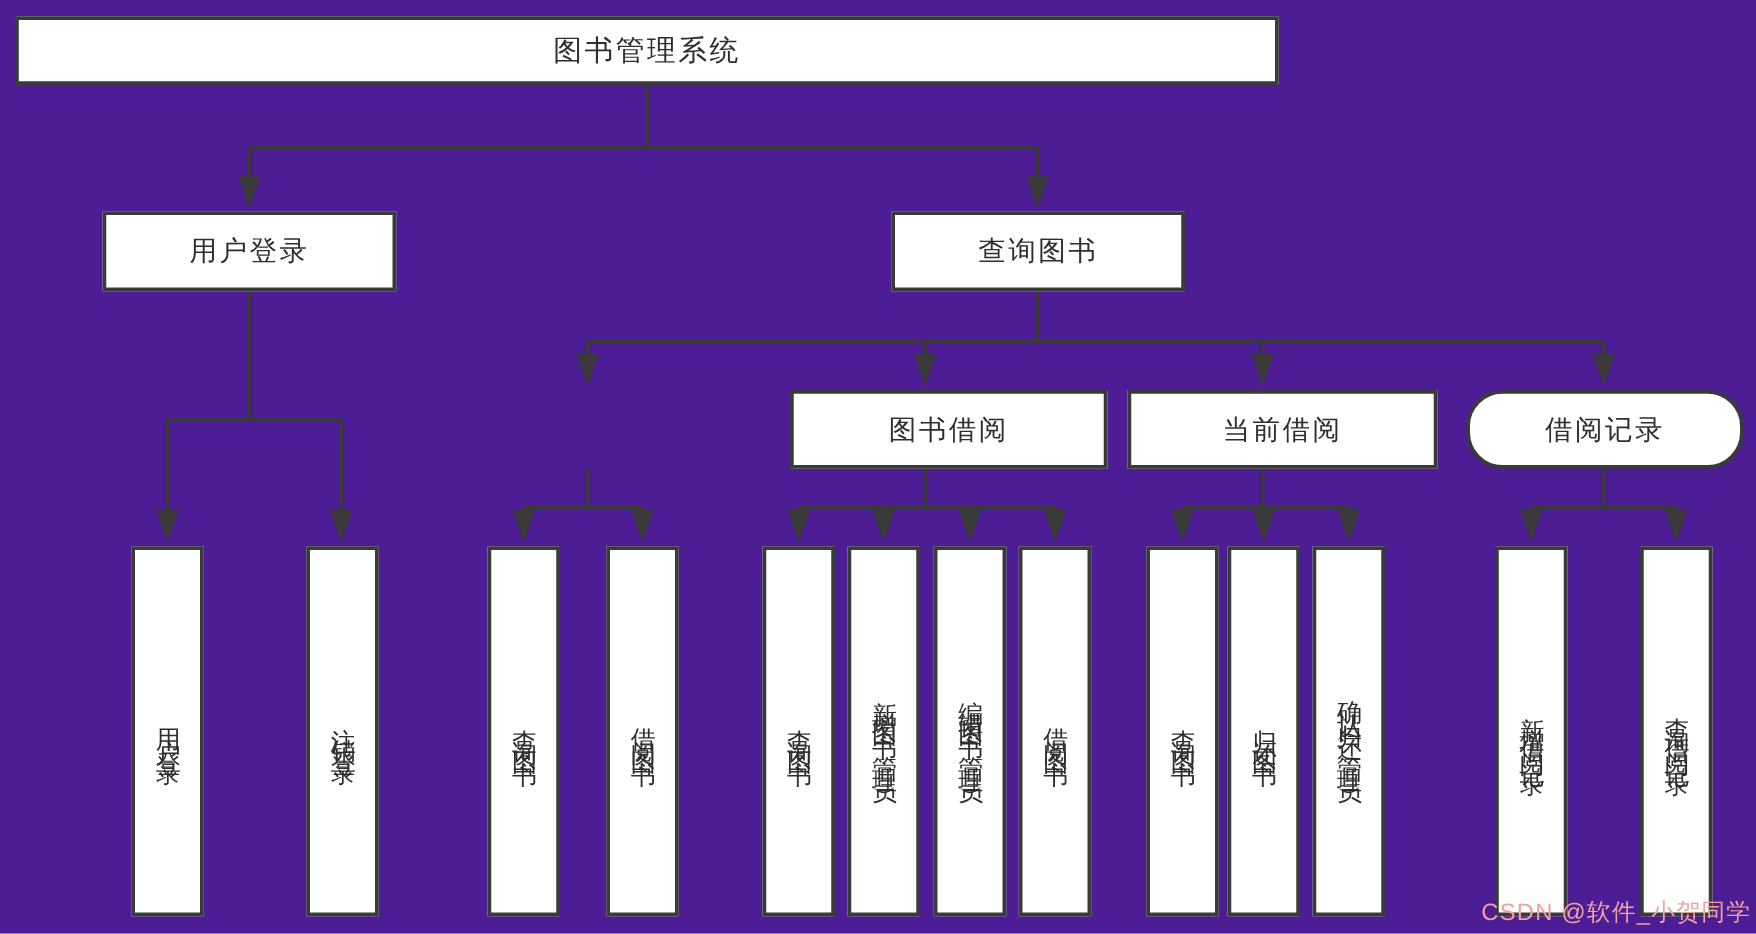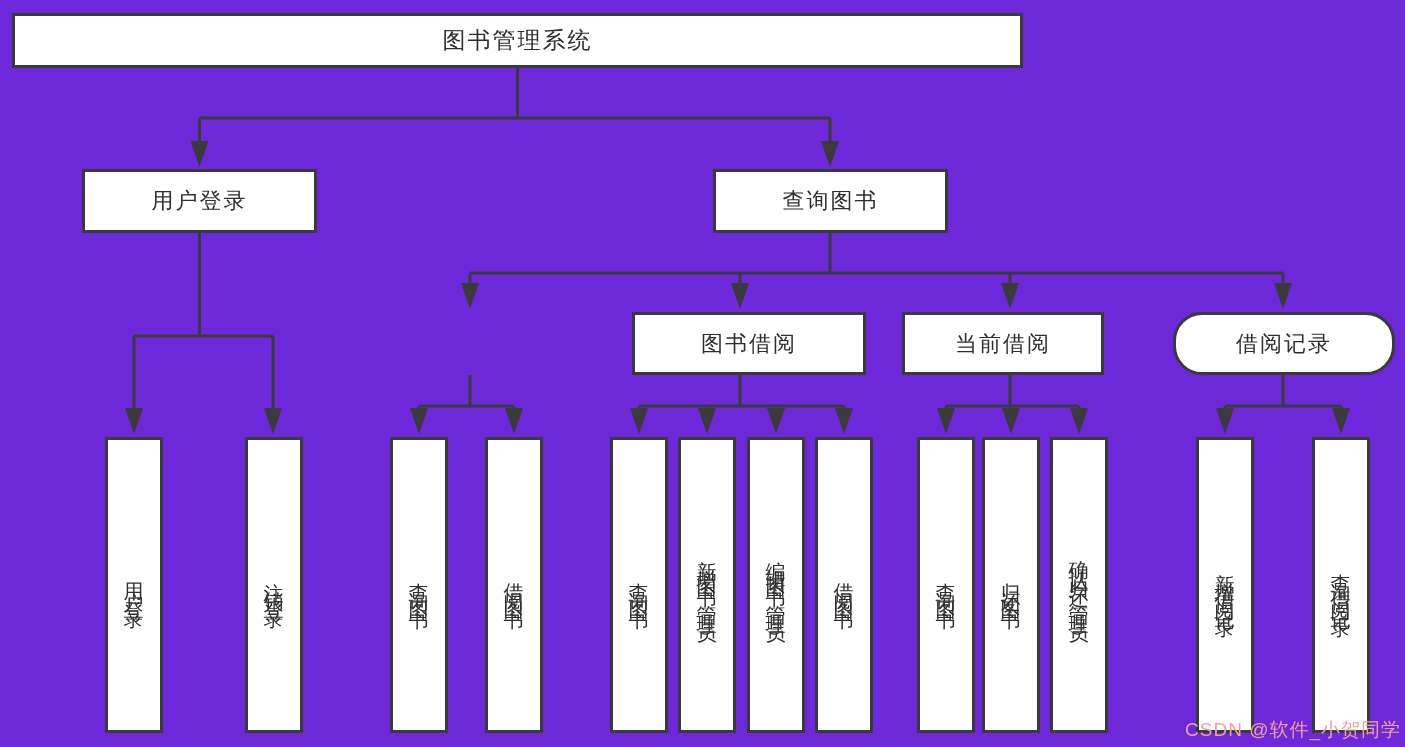--- a/index.html
+++ b/index.html
@@ -4,21 +4,21 @@
 <style>
   html, body {
     margin: 0;
     padding: 0;
     background: #ffffff;
   }
   .stage {
     position: relative;
     width: 1405px;
     height: 747px;
-    background: #6d28d9;
+    background: #4c1d95;
     font-family: "Liberation Sans", sans-serif;
     overflow: hidden;
   }
   .connectors {
     position: absolute;
     left: 0;
     top: 0;
     z-index: 1;
   }
   .box {
@@ -102,24 +102,24 @@
     <span class="h-label root-label">图书管理系统</span>
   </div>
 
   <div class="box" style="left:82px; top:169px; width:235px; height:64px;">
     <span class="h-label">用户登录</span>
   </div>
   <div class="box" style="left:713px; top:169px; width:235px; height:64px;">
     <span class="h-label">查询图书</span>
   </div>
 
-  <div class="box" style="left:632px; top:312px; width:234px; height:63px;">
+  <div class="box" style="left:632px; top:312px; width:254px; height:63px;">
     <span class="h-label">图书借阅</span>
   </div>
-  <div class="box" style="left:902px; top:312px; width:202px; height:63px;">
+  <div class="box" style="left:902px; top:312px; width:248px; height:63px;">
     <span class="h-label">当前借阅</span>
   </div>
   <div class="box" style="left:1173px; top:312px; width:222px; height:63px;border-radius:29px;">
     <span class="h-label">借阅记录</span>
   </div>
 
   <div class="box leaf" style="left:105px; top:437px; width:58px; height:296px;">
     <span class="v-label">用户登录</span>
   </div>
   <div class="box leaf" style="left:245px; top:437px; width:58px; height:296px;">

